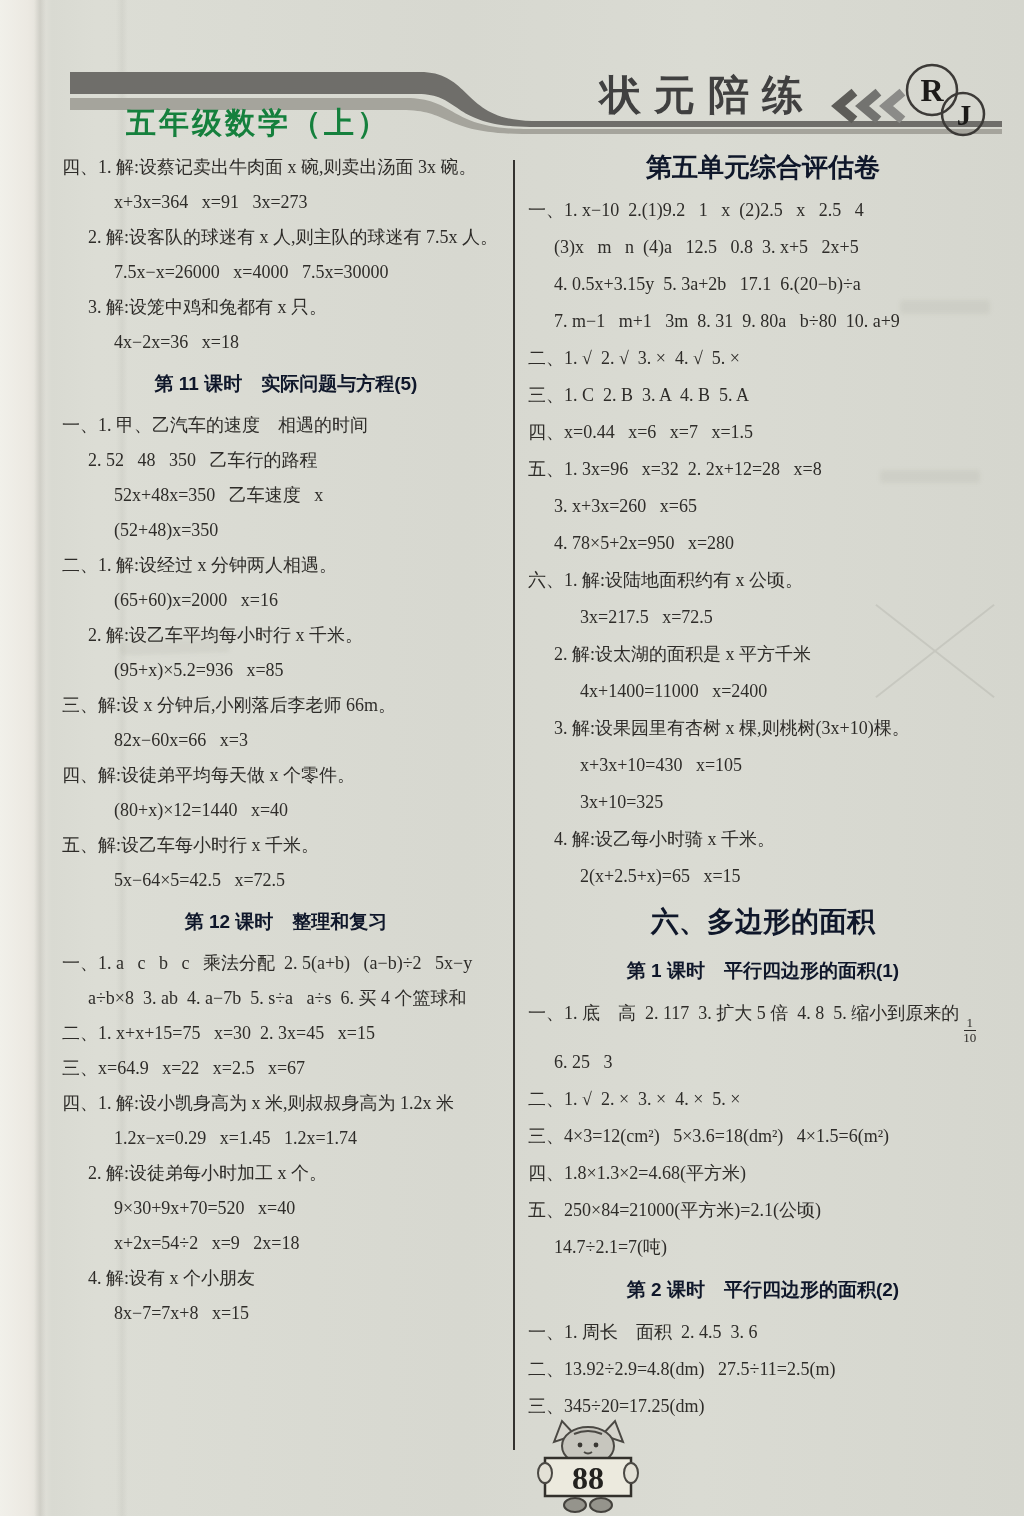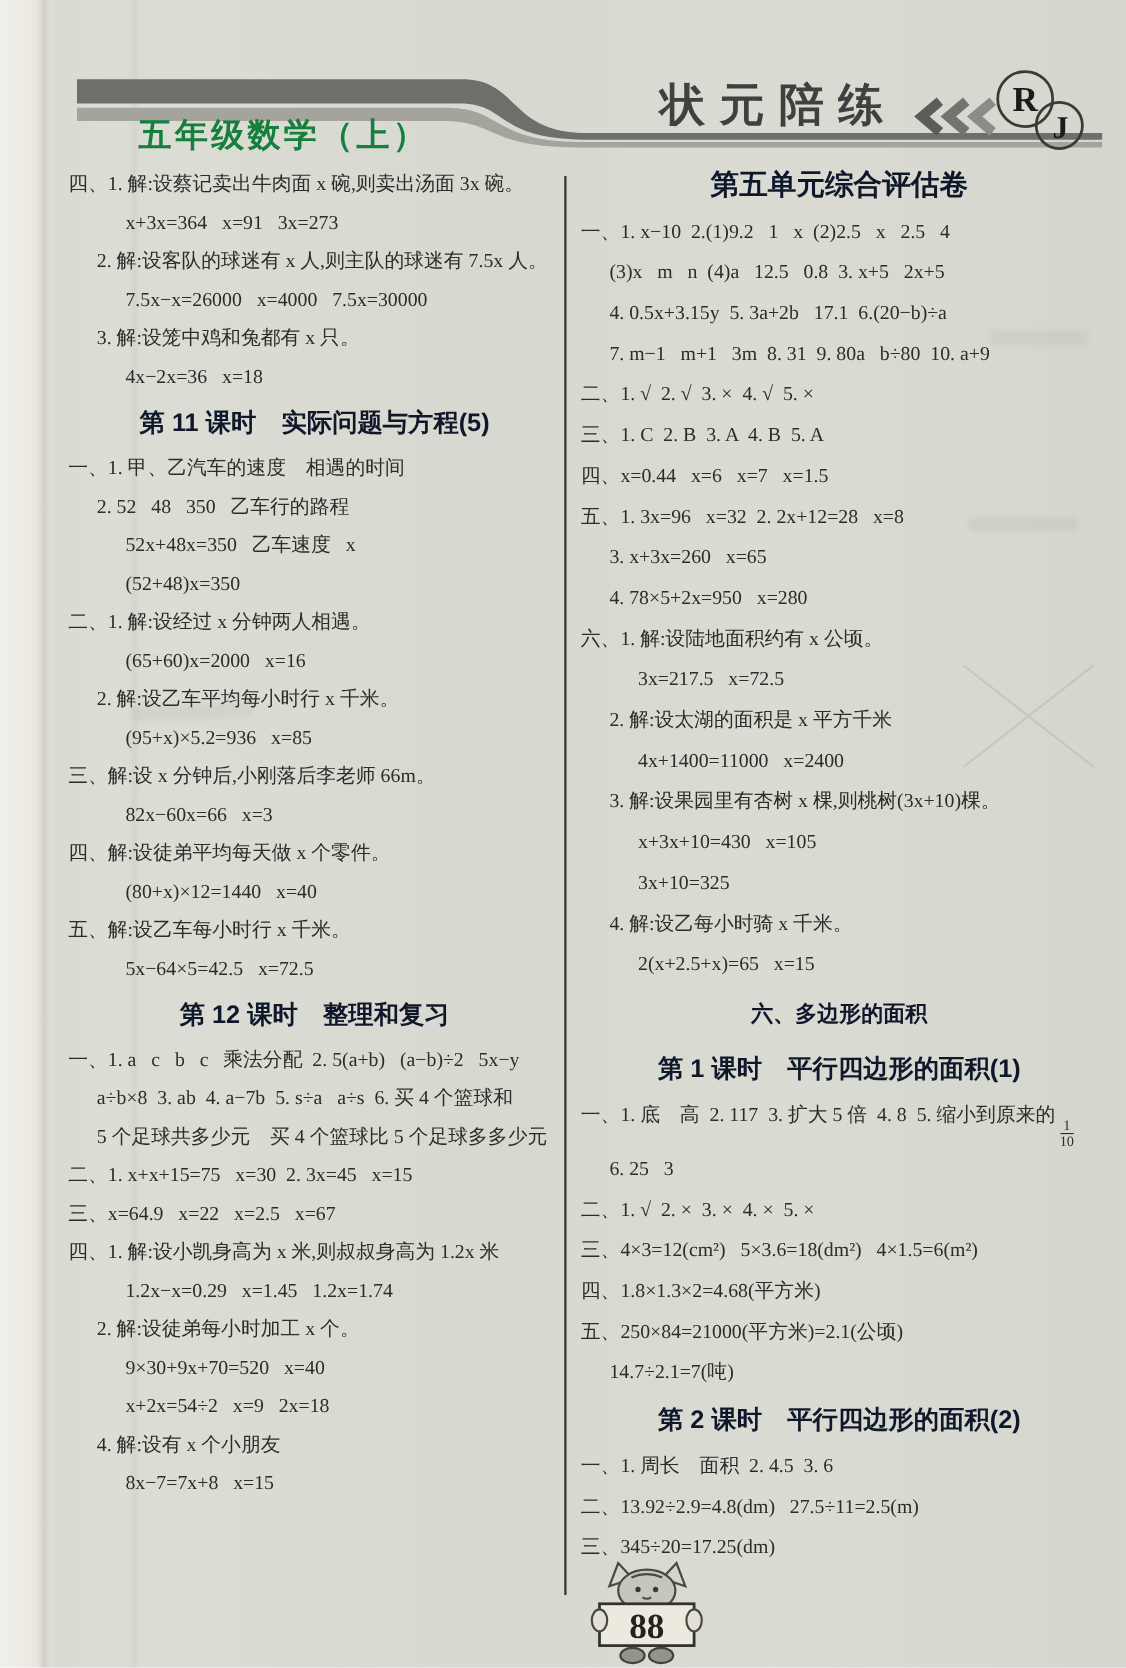--- a/index.html
+++ b/index.html
@@ -22,23 +22,23 @@
   .col.left{left:62px;width:448px;}
   .col.right{left:528px;width:470px;}
   .line{font-size:18px;line-height:35px;white-space:pre;}
   .col.right .line{line-height:37px;}
   .indent0{padding-left:0;}
   .indent1{padding-left:26px;}
   .indent2{padding-left:52px;}
   .heading,.heading-lg,.heading-xl{
     font-family:"Liberation Sans","DejaVu Sans",sans-serif;
     font-weight:bold;text-align:center;color:#0f172a;white-space:pre;}
-  .heading{font-size:23px;line-height:30px;padding:9px 0;}
+  .heading{font-size:19px;line-height:30px;padding:9px 0;}
   .heading-lg{font-size:26px;line-height:32px;padding:1px 0 9px;}
-  .heading-xl{font-size:20px;line-height:34px;padding:10px 0 8px;}
+  .heading-xl{font-size:28px;line-height:34px;padding:10px 0 8px;}
   .frac{display:inline-flex;flex-direction:column;align-items:center;vertical-align:-8px;
     font-size:13px;line-height:1.05;margin-left:2px;}
   .frac .num{border-bottom:1.5px solid #2e2c29;padding:0 3px;}
   .frac .den{padding:0 2px;}
   .mascot{position:absolute;left:530px;top:1418px;}
   .ghost{position:absolute;pointer-events:none;background:rgba(100,100,92,.07);filter:blur(2px);border-radius:4px;}
   .g1{left:900px;top:300px;width:90px;height:14px;}
   .g2{left:880px;top:470px;width:100px;height:13px;}
   .g3{left:120px;top:640px;width:110px;height:14px;transform:rotate(-2deg);}
   .cross-mark{position:absolute;left:860px;top:590px;width:120px;height:130px;opacity:.12;pointer-events:none;}
@@ -97,21 +97,20 @@
       <div class="line indent2">(95+x)×5.2=936   x=85</div>
       <div class="line indent0">三、解:设 x 分钟后,小刚落后李老师 66m。</div>
       <div class="line indent2">82x−60x=66   x=3</div>
       <div class="line indent0">四、解:设徒弟平均每天做 x 个零件。</div>
       <div class="line indent2">(80+x)×12=1440   x=40</div>
       <div class="line indent0">五、解:设乙车每小时行 x 千米。</div>
       <div class="line indent2">5x−64×5=42.5   x=72.5</div>
       <div class="heading">第 12 课时　整理和复习</div>
       <div class="line indent0">一、1. a   c   b   c   乘法分配  2. 5(a+b)   (a−b)÷2   5x−y</div>
       <div class="line indent1">a÷b×8  3. ab  4. a−7b  5. s÷a   a÷s  6. 买 4 个篮球和</div>
-      <div class="line indent1">5 个足球共多少元　买 4 个篮球比 5 个足球多多少元</div>
       <div class="line indent0">二、1. x+x+15=75   x=30  2. 3x=45   x=15</div>
       <div class="line indent0">三、x=64.9   x=22   x=2.5   x=67</div>
       <div class="line indent0">四、1. 解:设小凯身高为 x 米,则叔叔身高为 1.2x 米</div>
       <div class="line indent2">1.2x−x=0.29   x=1.45   1.2x=1.74</div>
       <div class="line indent1">2. 解:设徒弟每小时加工 x 个。</div>
       <div class="line indent2">9×30+9x+70=520   x=40</div>
       <div class="line indent2">x+2x=54÷2   x=9   2x=18</div>
       <div class="line indent1">4. 解:设有 x 个小朋友</div>
       <div class="line indent2">8x−7=7x+8   x=15</div>
     </div>

